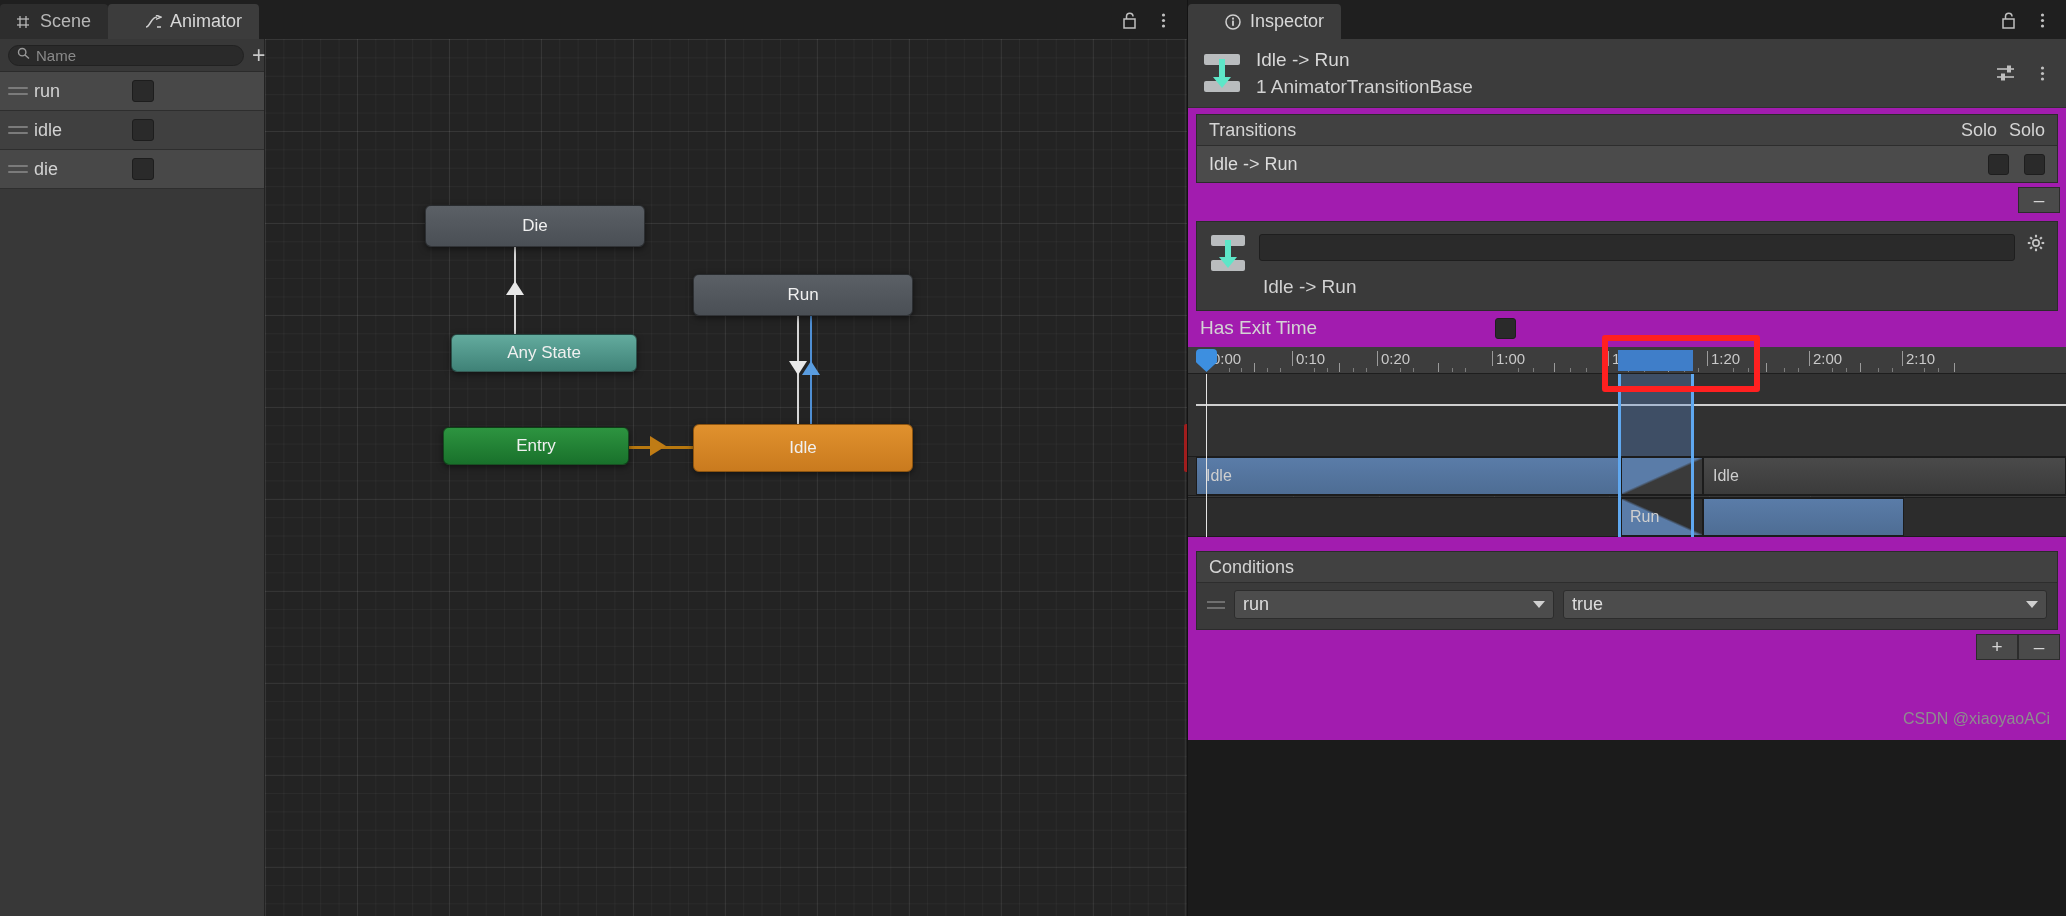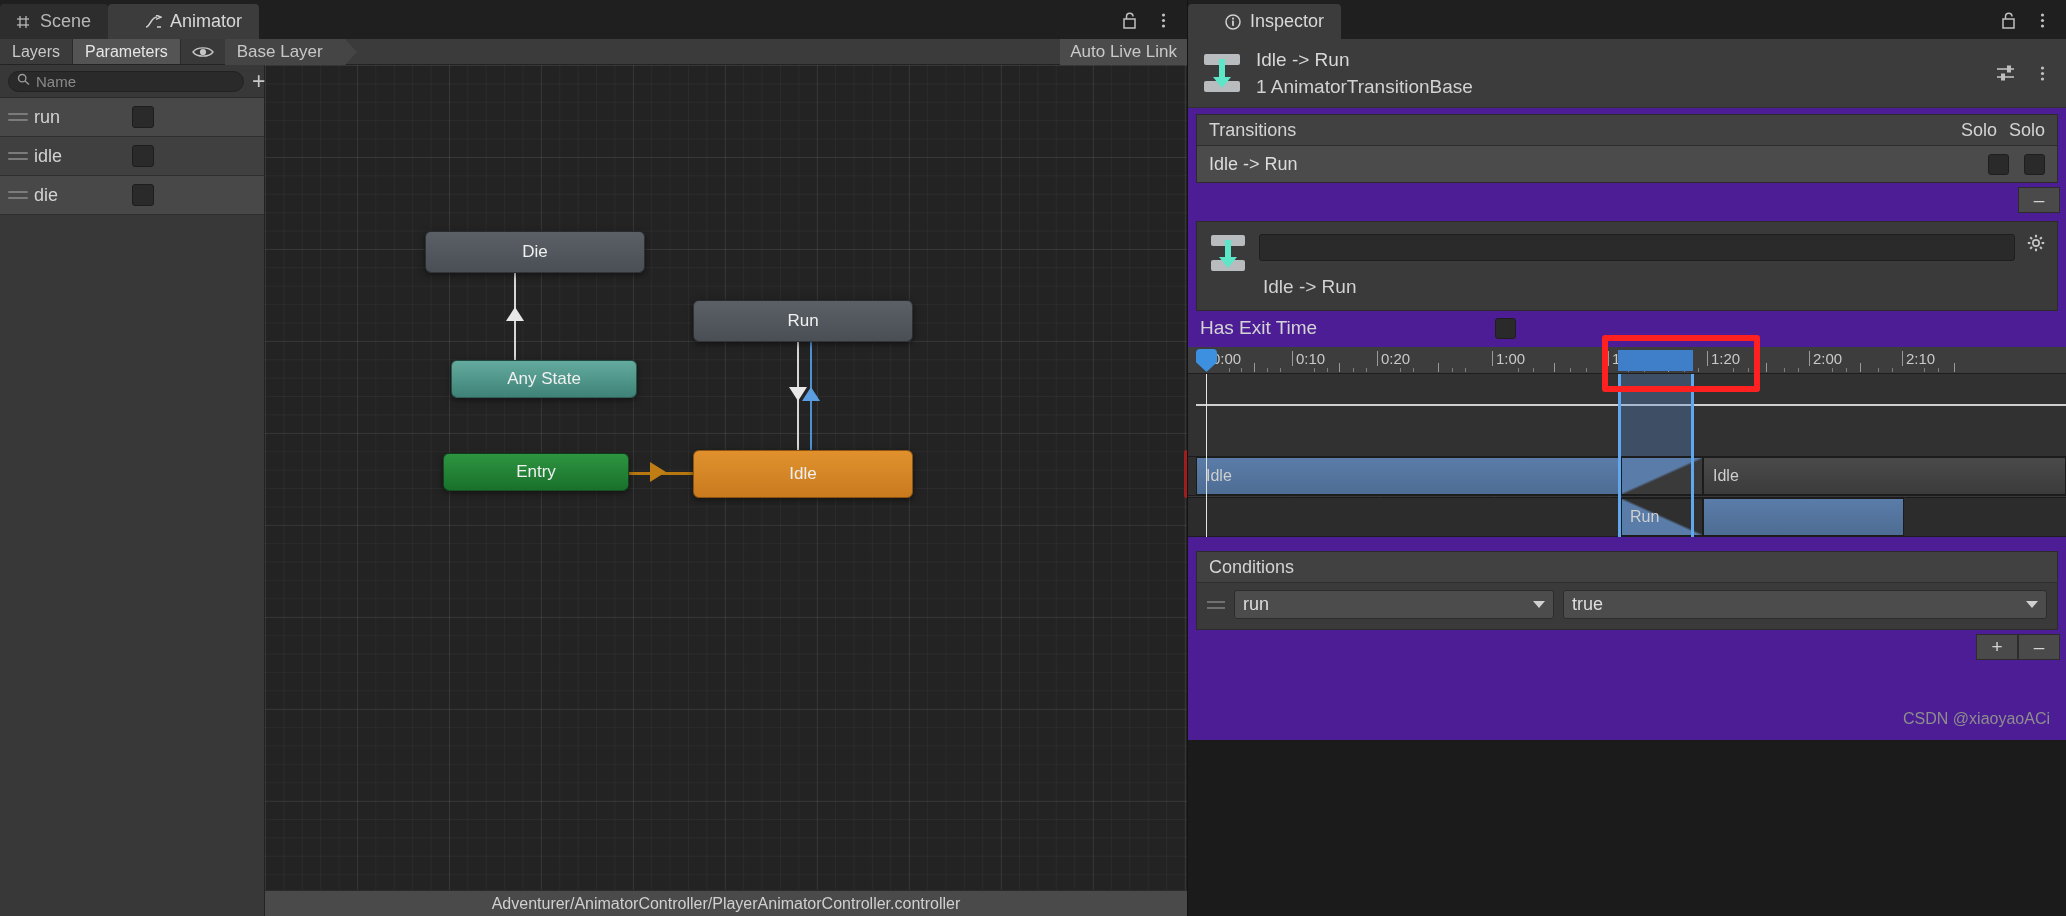--- a/index.html
+++ b/index.html
@@ -202,21 +202,21 @@
   .ti-arrow-stem { position: absolute; left: 17px; top: 6px; width: 6px; height: 20px; background: #5ee6c8; }
   .ti-arrow-head {
     position: absolute; left: 11px; top: 24px; width: 0; height: 0;
     border-left: 9px solid transparent; border-right: 9px solid transparent;
     border-top: 11px solid #5ee6c8;
   }
   .insp-title-1 { font-size: 19px; color: #d8d8d8; }
   .insp-title-2 { font-size: 19px; color: #d2d2d2; margin-top: 5px; }
   .insp-head-right { margin-left: auto; display: flex; align-items: center; gap: 16px; }
 
-  .insp-scroll { flex: 1; overflow: hidden; padding: 0; background: #4c1d95; }
+  .insp-scroll { flex: 1; overflow: hidden; padding: 0; background: #a21caf; }
 
   .box {
     margin: 6px 8px 0 8px; border: 1px solid #2b2b2b; background: #3a3a3a;
   }
   .box-head {
     height: 31px; background: #414141; display: flex; align-items: center;
     padding: 0 12px; font-size: 18px; color: #d4d4d4;
     border-bottom: 1px solid #2d2d2d;
   }
   .solo-mute { margin-left: auto; display: flex; gap: 12px; font-size: 18px; color: #d4d4d4; }
@@ -383,42 +383,20 @@
         <span class="icon-btn">
           <svg width="5" height="17" viewBox="0 0 5 17">
             <circle cx="2.5" cy="3" r="1.6" fill="#c0c0c0"></circle>
             <circle cx="2.5" cy="8.5" r="1.6" fill="#c0c0c0"></circle>
             <circle cx="2.5" cy="14" r="1.6" fill="#c0c0c0"></circle>
           </svg>
         </span>
       </div>
     </div>
 
-    <div class="anim-toolbar">
-      <div class="tb-btn">
-        <span>Layers</span>
-      </div>
-      <div class="tb-btn selected">
-        <span>Parameters</span>
-      </div>
-      <div class="eye-cell">
-        <svg width="22" height="14" viewBox="0 0 22 14">
-          <path d="M1 7 C5 1.5 17 1.5 21 7 C17 12.5 5 12.5 1 7 Z" fill="none" stroke="#c6c6c6" stroke-width="1.4"></path>
-          <circle cx="11" cy="7" r="3.1" fill="#c6c6c6"></circle>
-        </svg>
-      </div>
-      <div class="breadcrumb-bar">
-        <div class="crumb">
-          <span>Base Layer</span>
-        </div>
-        <div class="live-link">
-          <span>Auto Live Link</span>
-        </div>
-      </div>
-    </div>
 
     <div class="anim-body">
 
       <div class="param-sidebar">
         <div class="param-searchrow">
           <div class="search-field">
             <span>
               <svg width="13" height="13" viewBox="0 0 13 13">
                 <circle cx="5.2" cy="5.2" r="3.7" fill="none" stroke="#9a9a9a" stroke-width="1.4"></circle>
                 <line x1="8" y1="8" x2="12" y2="11.5" stroke="#9a9a9a" stroke-width="1.4"></line>
@@ -481,23 +459,20 @@
         <div class="node node-any" style="left:186px; top:295px; width:186px; height:38px;">
           <span>Any State</span>
         </div>
         <div class="node node-entry" style="left:178px; top:388px; width:186px; height:38px;">
           <span>Entry</span>
         </div>
         <div class="node node-idle" style="left:428px; top:385px; width:220px; height:48px;">
           <span>Idle</span>
         </div>
 
-        <div class="graph-status">
-          <span>Adventurer/AnimatorController/PlayerAnimatorController.controller</span>
-        </div>
       </div>
     </div>
   </div>
 
   <div class="inspector">
 
     <div class="insp-tabstrip">
       <div class="tab active">
         <span class="tab-icon">
           <svg width="16" height="16" viewBox="0 0 16 16">

